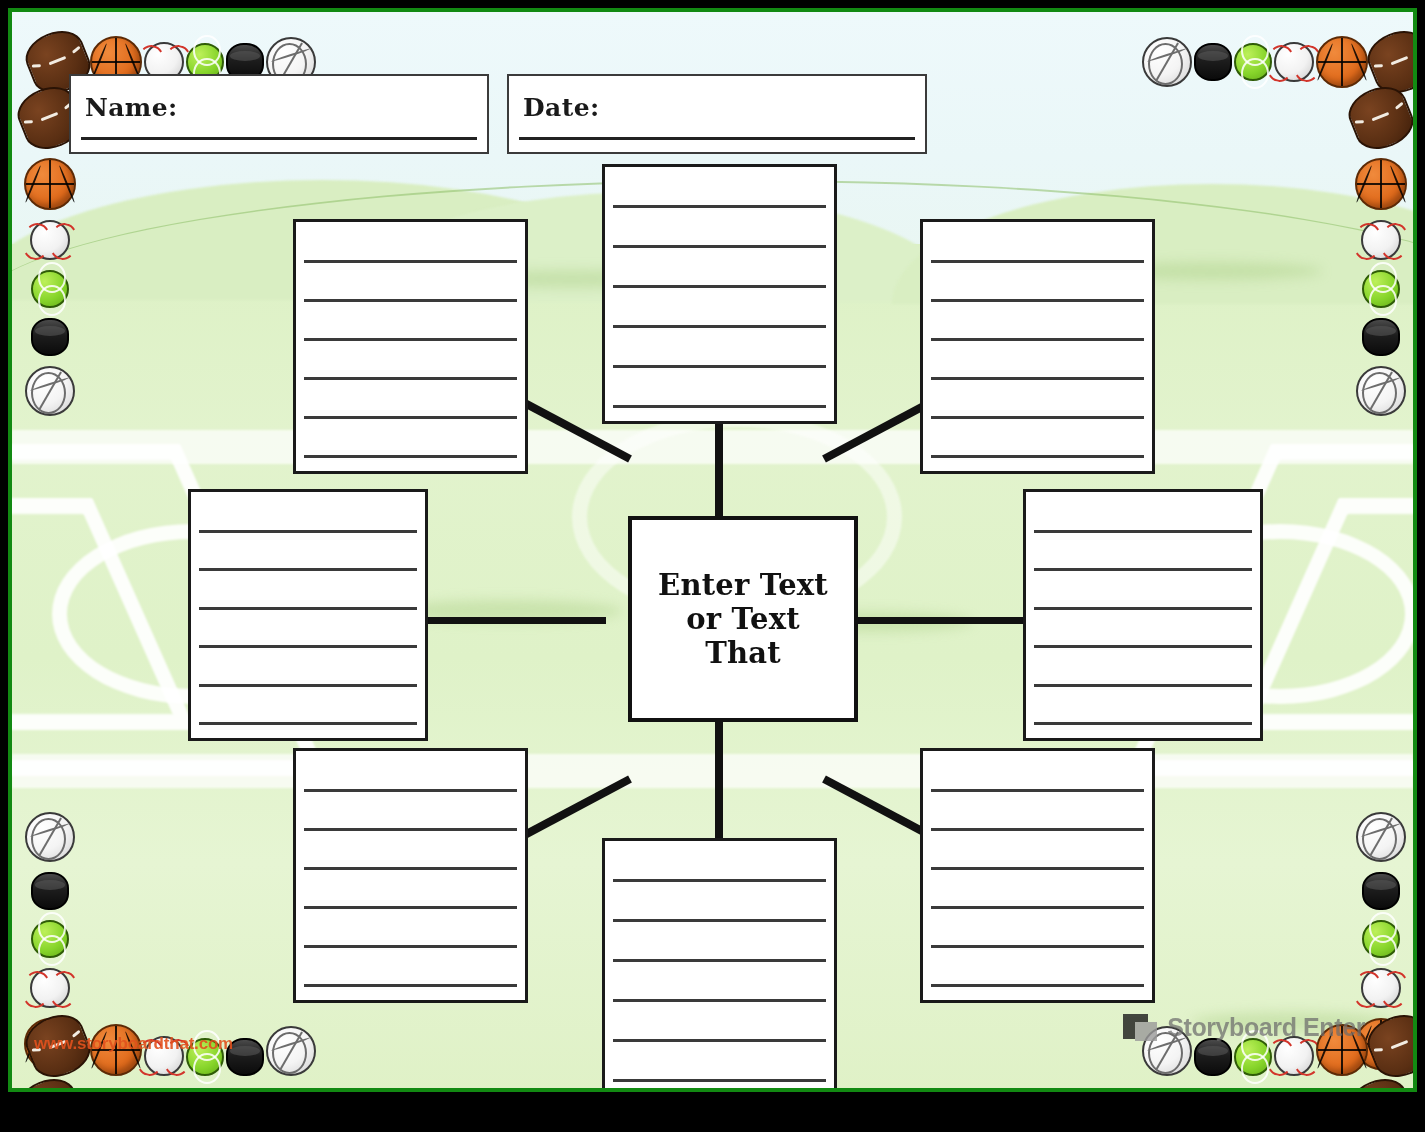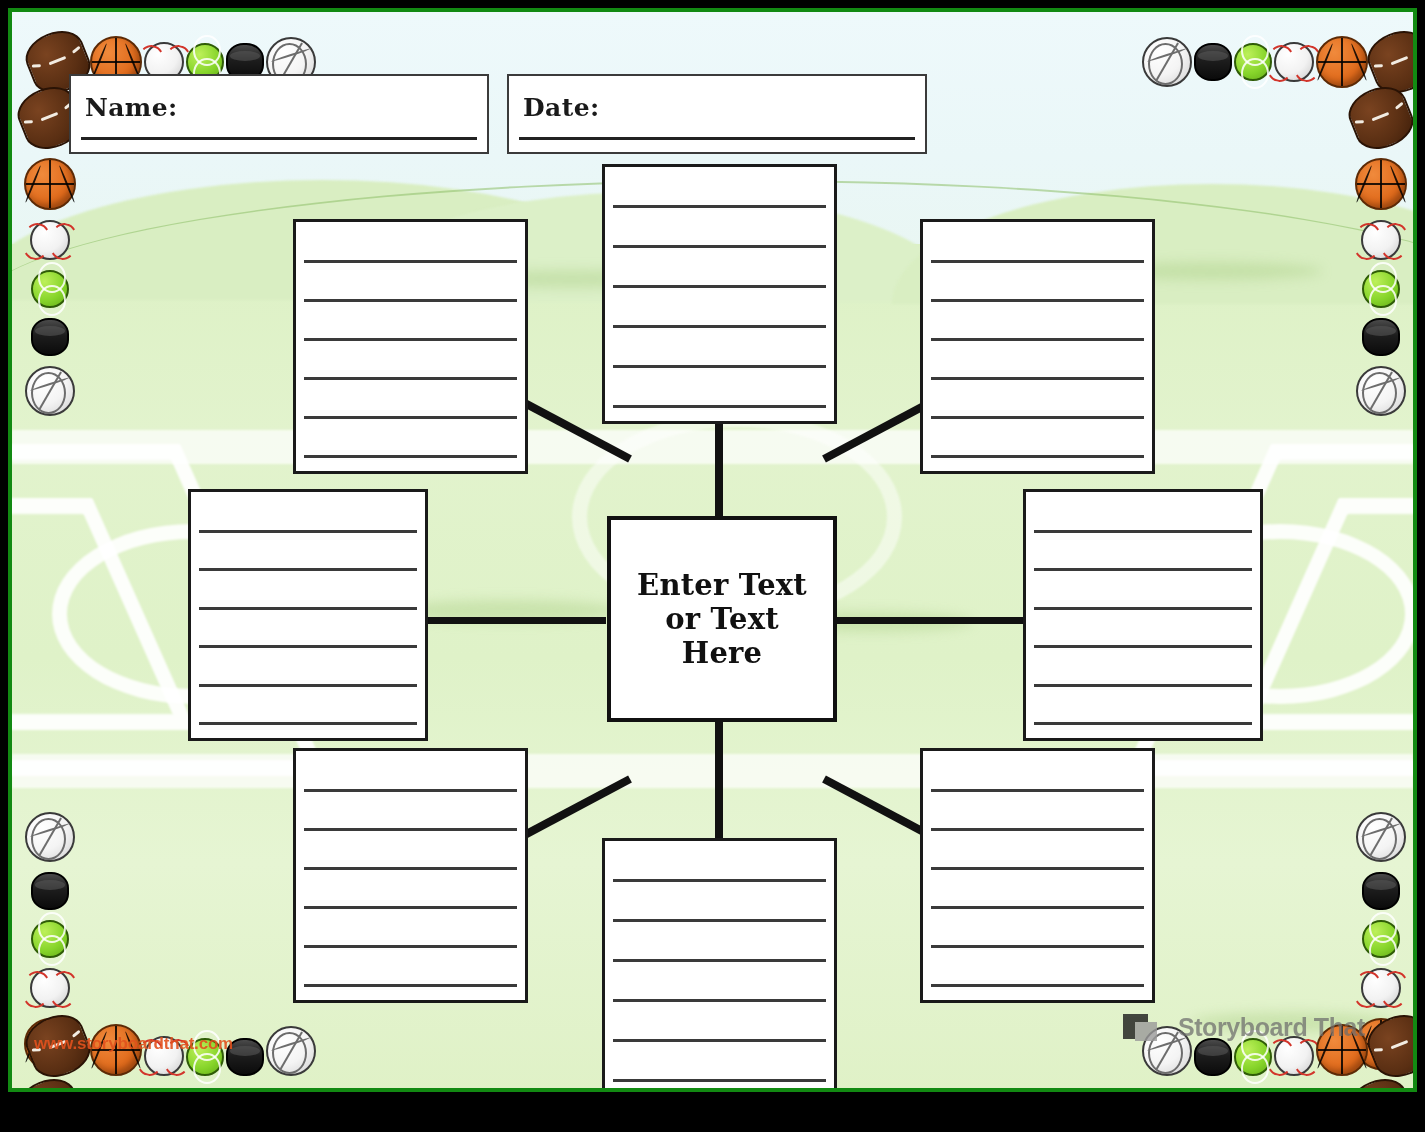--- a/index.html
+++ b/index.html
@@ -58,21 +58,21 @@
   .field .rule{position:absolute;left:10px;right:10px;bottom:12px;height:0;
        border-top:3px solid #222;}
 
   
   .node{position:absolute;background:#fff;border:3px solid #1a1a1a;box-sizing:border-box;
         z-index:6;}
   .node .ln{position:absolute;left:8px;right:8px;height:0;border-top:3px solid #3a3a3a;}
 
   
   #center{position:absolute;background:#fff;border:4px solid #111;box-sizing:border-box;
-      z-index:8;display:flex;align-items:center;justify-content:center;}
+      z-index:8;display:flex;align-items:center;justify-content:center;margin-left:21px;}
   #center .ctxt{font-family:"DejaVu Serif",serif;font-weight:bold;font-size:29px;
       line-height:1.18;text-align:center;color:#111;letter-spacing:.2px;}
 
   
   .conn{position:absolute;background:#111;z-index:5;}
 
   
   #wm-left{position:absolute;left:22px;bottom:34px;z-index:12;
       font-family:"Liberation Sans",sans-serif;font-weight:bold;font-size:17px;
       color:#e2511d;opacity:.9;letter-spacing:-.2px;}
@@ -417,25 +417,25 @@
         <span class="ln" style="top: 118px;"></span>
         <span class="ln" style="top: 158px;"></span>
         <span class="ln" style="top: 198px;"></span>
         <span class="ln" style="top: 238px;"></span>
       </div>
 
     <div id="center" style="left:595px;top:504px;width:230px;height:206px;">
       <div class="ctxt">
         <div>Enter Text</div>
         <div>or Text</div>
-        <div>Here</div>
+        <div>That</div>
       </div>
     </div>
 
     <div id="wm-left">www.storyboardthat.com</div>
     <div id="wm-logo">
       <span class="sq1"></span>
       <span class="sq2"></span>
     </div>
-    <div id="wm-right">Storyboard That</div>
+    <div id="wm-right">Storyboard Enter</div>
 
   </div>
 </div>
 
 </body></html>

